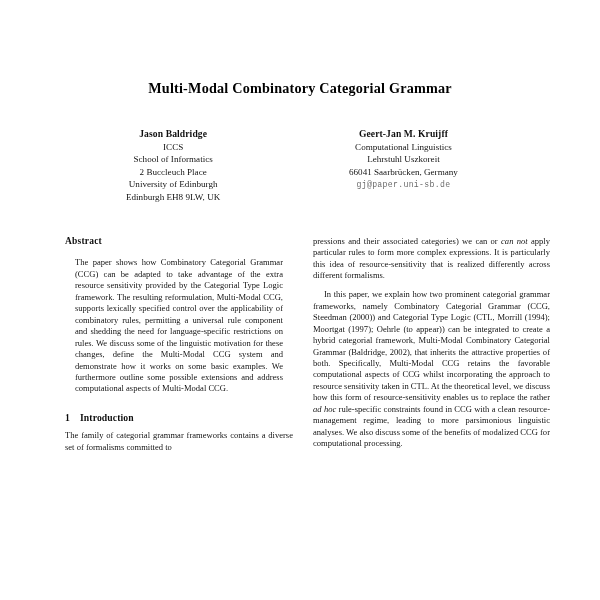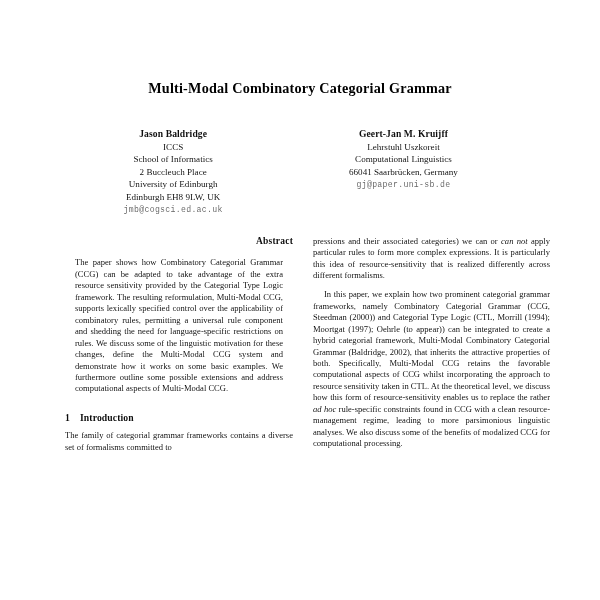--- a/index.html
+++ b/index.html
@@ -80,21 +80,21 @@
   .col-left {
     left: 65px;
     width: 228px;
   }
   .col-right {
     left: 313px;
     width: 237px;
   }
 
   .abstract-head {
-    text-align: right;
+    text-align: left;
     font-weight: bold;
     font-size: 9.5px;
     margin: 0 0 10px 0;
     letter-spacing: 0.2px;
   }
   .abstract-body {
     padding: 0 10px;
     text-align: justify;
     hyphens: auto;
   }
@@ -142,27 +142,26 @@
 
   <div class="authors">
 
     <div class="author-block">
       <div class="name">Jason Baldridge</div>
       <div>ICCS</div>
       <div>School of Informatics</div>
       <div>2 Buccleuch Place</div>
       <div>University of Edinburgh</div>
       <div>Edinburgh EH8 9LW, UK</div>
-      <div class="email">jmb@cogsci.ed.ac.uk</div>
     </div>
 
     <div class="author-block">
       <div class="name">Geert-Jan M. Kruijff</div>
+      <div>Computational Linguistics</div>
       <div>Lehrstuhl Uszkoreit</div>
-      <div>Computational Linguistics</div>
       <div>66041 Saarbrücken, Germany</div>
       <div class="email">gj@paper.uni-sb.de</div>
     </div>
 
   </div>
 
   <div class="col col-left">
 
     <div class="abstract-head">Abstract</div>
 

